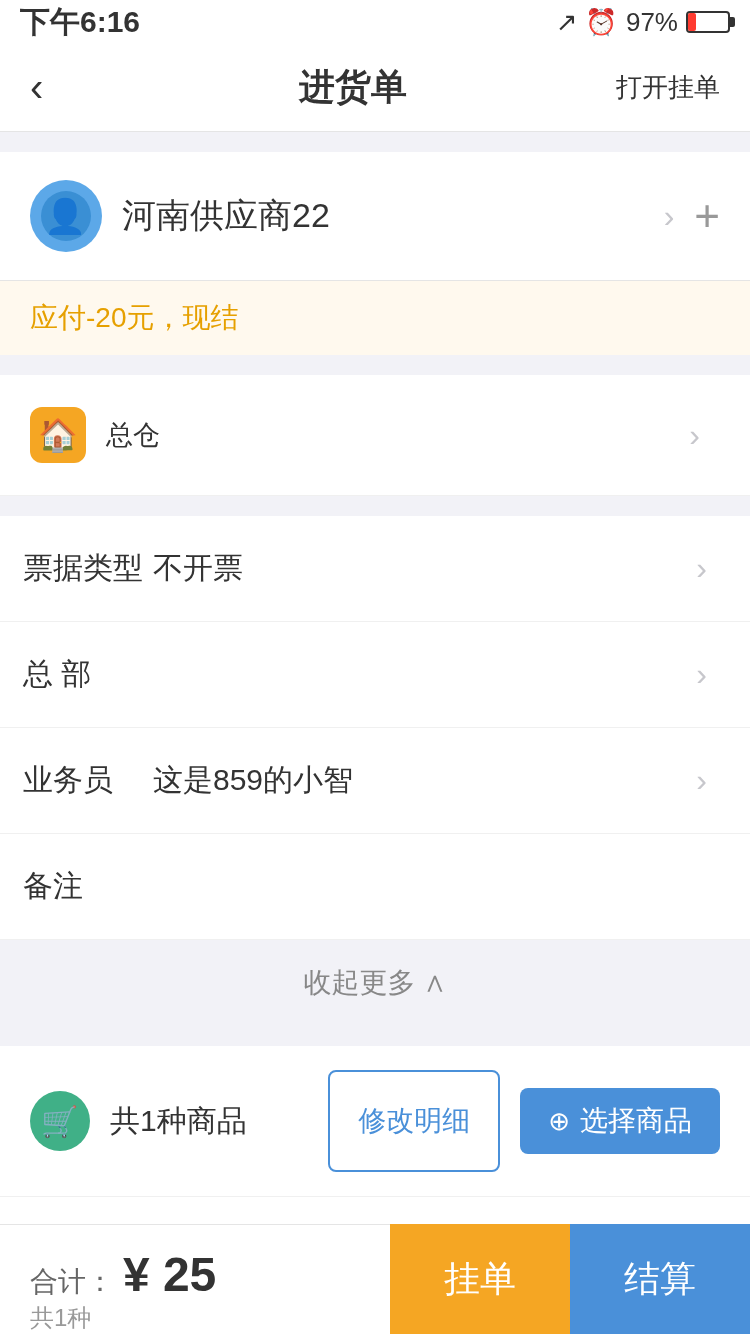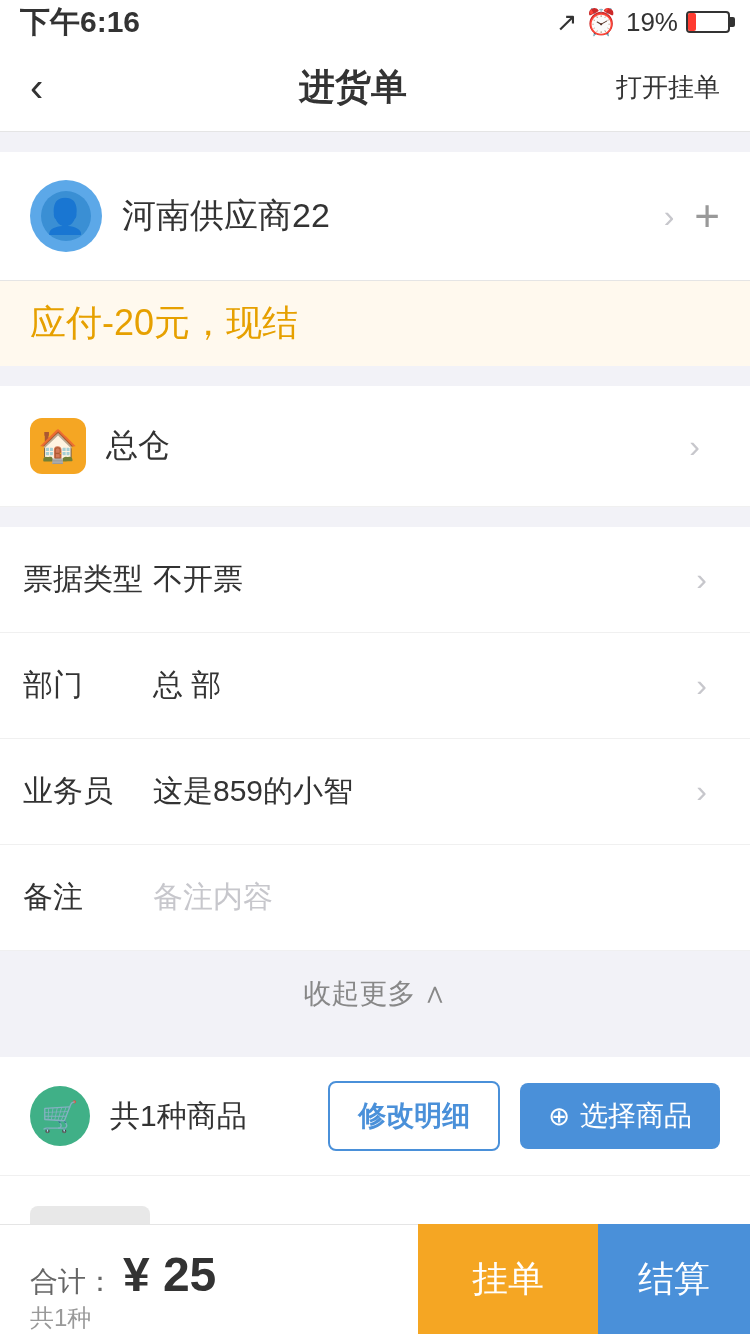--- a/index.html
+++ b/index.html
@@ -94,39 +94,39 @@
       font-size: 34px;
       color: #333;
     }
     .chevron { color: #c7c7cc; font-size: 32px; margin-right: 20px; }
     .plus-btn { font-size: 44px; color: #999; font-weight: 300; }
 
     
     .notice-bar {
       background: #fff9ee;
       padding: 18px 30px;
-      font-size: 36px;
+      font-size: 28px;
       color: #e6a000;
     }
 
     
     .row-item {
       display: flex;
       align-items: center;
       padding: 32px 30px;
       background: #fff;
       border-bottom: 1px solid #f0f0f0;
     }
     .row-icon-wrap {
       width: 56px; height: 56px; border-radius: 12px; background: #f5a623;
       display: flex; align-items: center; justify-content: center; margin-right: 20px; flex-shrink: 0;
     }
     .home-icon { color: #fff; font-size: 32px; }
     .row-label-main {
-      flex: 1; font-size: 32px; color: #333;
+      flex: 1; font-size: 27px; color: #333;
     }
 
     
     .form-section { background: #fff; margin-top: 20px; }
     .form-row {
       display: flex;
       align-items: center;
       padding: 32px 23px;
       border-bottom: 1px solid #f0f0f0;
       background: #fff;
@@ -166,24 +166,23 @@
     .products-icon {
       width: 60px; height: 60px; border-radius: 50%; background: #40b087;
       display: flex; align-items: center; justify-content: center;
     }
     .product-count { flex: 1; font-size: 30px; color: #333; }
     .btn-outline {
       border: 2px solid #4a90d9;
       color: #4a90d9;
       background: #fff;
       border-radius: 8px;
-      padding: 14px 28px;
+      padding: 30px 28px;
       font-size: 28px;
       cursor: pointer;
-      font-weight: bold;
     }
     .btn-filled {
       background: #4a90d9;
       color: #fff;
       border: none;
       border-radius: 8px;
       padding: 14px 28px;
       font-size: 28px;
       display: flex; align-items: center; gap: 10px;
       cursor: pointer;
@@ -229,34 +228,34 @@
     }
     .total-label { font-size: 28px; color: #666; }
     .total-amount { font-size: 48px; color: #333; font-weight: 600; display: inline; }
     .total-count { font-size: 24px; color: #999; margin-top: 0; }
     .hang-btn {
       width: 180px; height: 110px; background: #f5a623; color: #fff;
       display: flex; align-items: center; justify-content: center;
       font-size: 36px; cursor: pointer;
     }
     .checkout-btn {
-      width: 152px; height: 110px; background: #4a90d9; color: #fff;
+      width: 180px; height: 110px; background: #4a90d9; color: #fff;
       display: flex; align-items: center; justify-content: center;
       font-size: 36px; cursor: pointer;
     }
   </style>
 </head>
 <body>
 
 <div class="status-bar">
   <div class="status-center">下午6:16</div>
   <div class="status-right">
     <span>↗</span>
     <span>⏰</span>
-    <span>19%</span>
+    <span>97%</span>
     <div class="battery-icon">
       <div class="battery-fill"></div>
     </div>
   </div>
 </div>
 
 <div class="nav-bar">
   <div class="nav-back">‹</div>
   <div class="nav-title">进货单</div>
   <div class="nav-action">打开挂单</div>
@@ -289,34 +288,32 @@
 
 <div class="form-section">
 
   <div class="form-row">
     <span class="form-label">票据类型</span>
     <span class="form-value">不开票</span>
     <span class="chevron">›</span>
   </div>
 
   <div class="form-row">
-    <span class="form-label">部门</span>
     <span class="form-value">总 部</span>
     <span class="chevron">›</span>
   </div>
 
   <div class="form-row">
     <span class="form-label">业务员</span>
     <span class="form-value">这是859的小智</span>
     <span class="chevron">›</span>
   </div>
 
   <div class="form-row">
     <span class="form-label">备注</span>
-    <span class="form-value placeholder">备注内容</span>
   </div>
 </div>
 
 <div class="collapse-btn">收起更多 ∧</div>
 
 <div class="section" style="margin-top:20px;">
   <div class="products-header">
     <div class="products-icon">
       <span style="color:#fff;font-size:30px;">🛒</span>
     </div>

